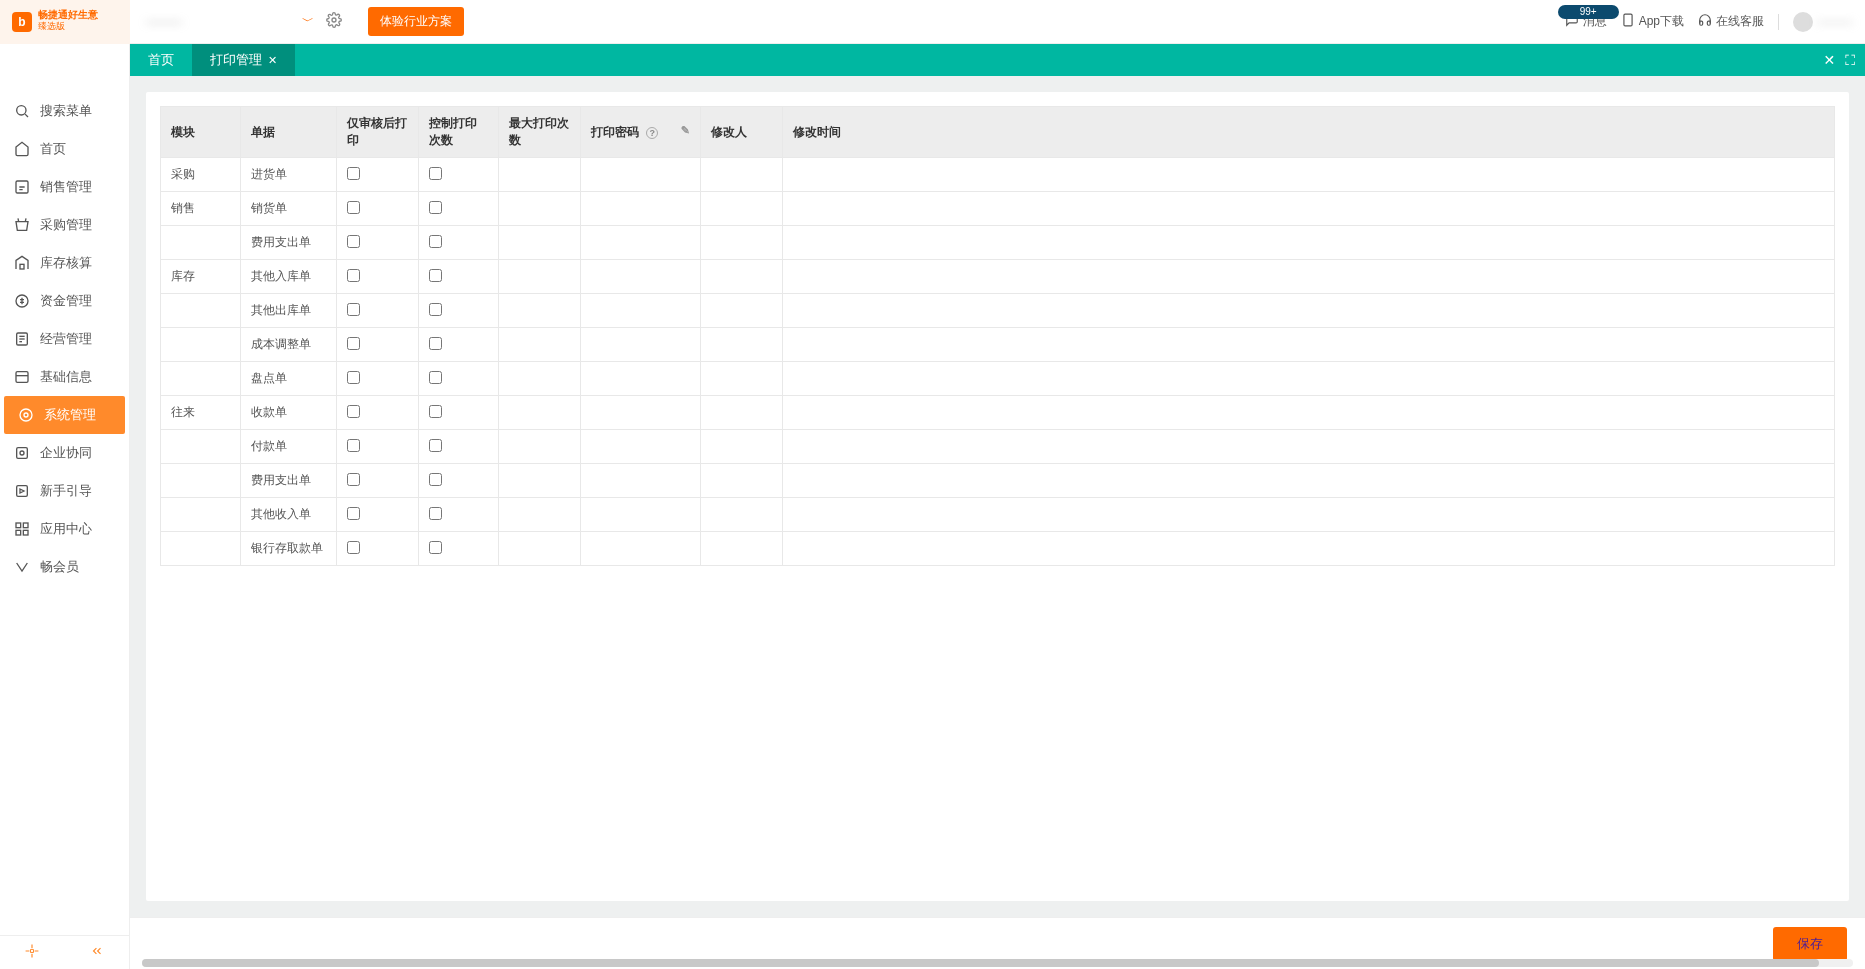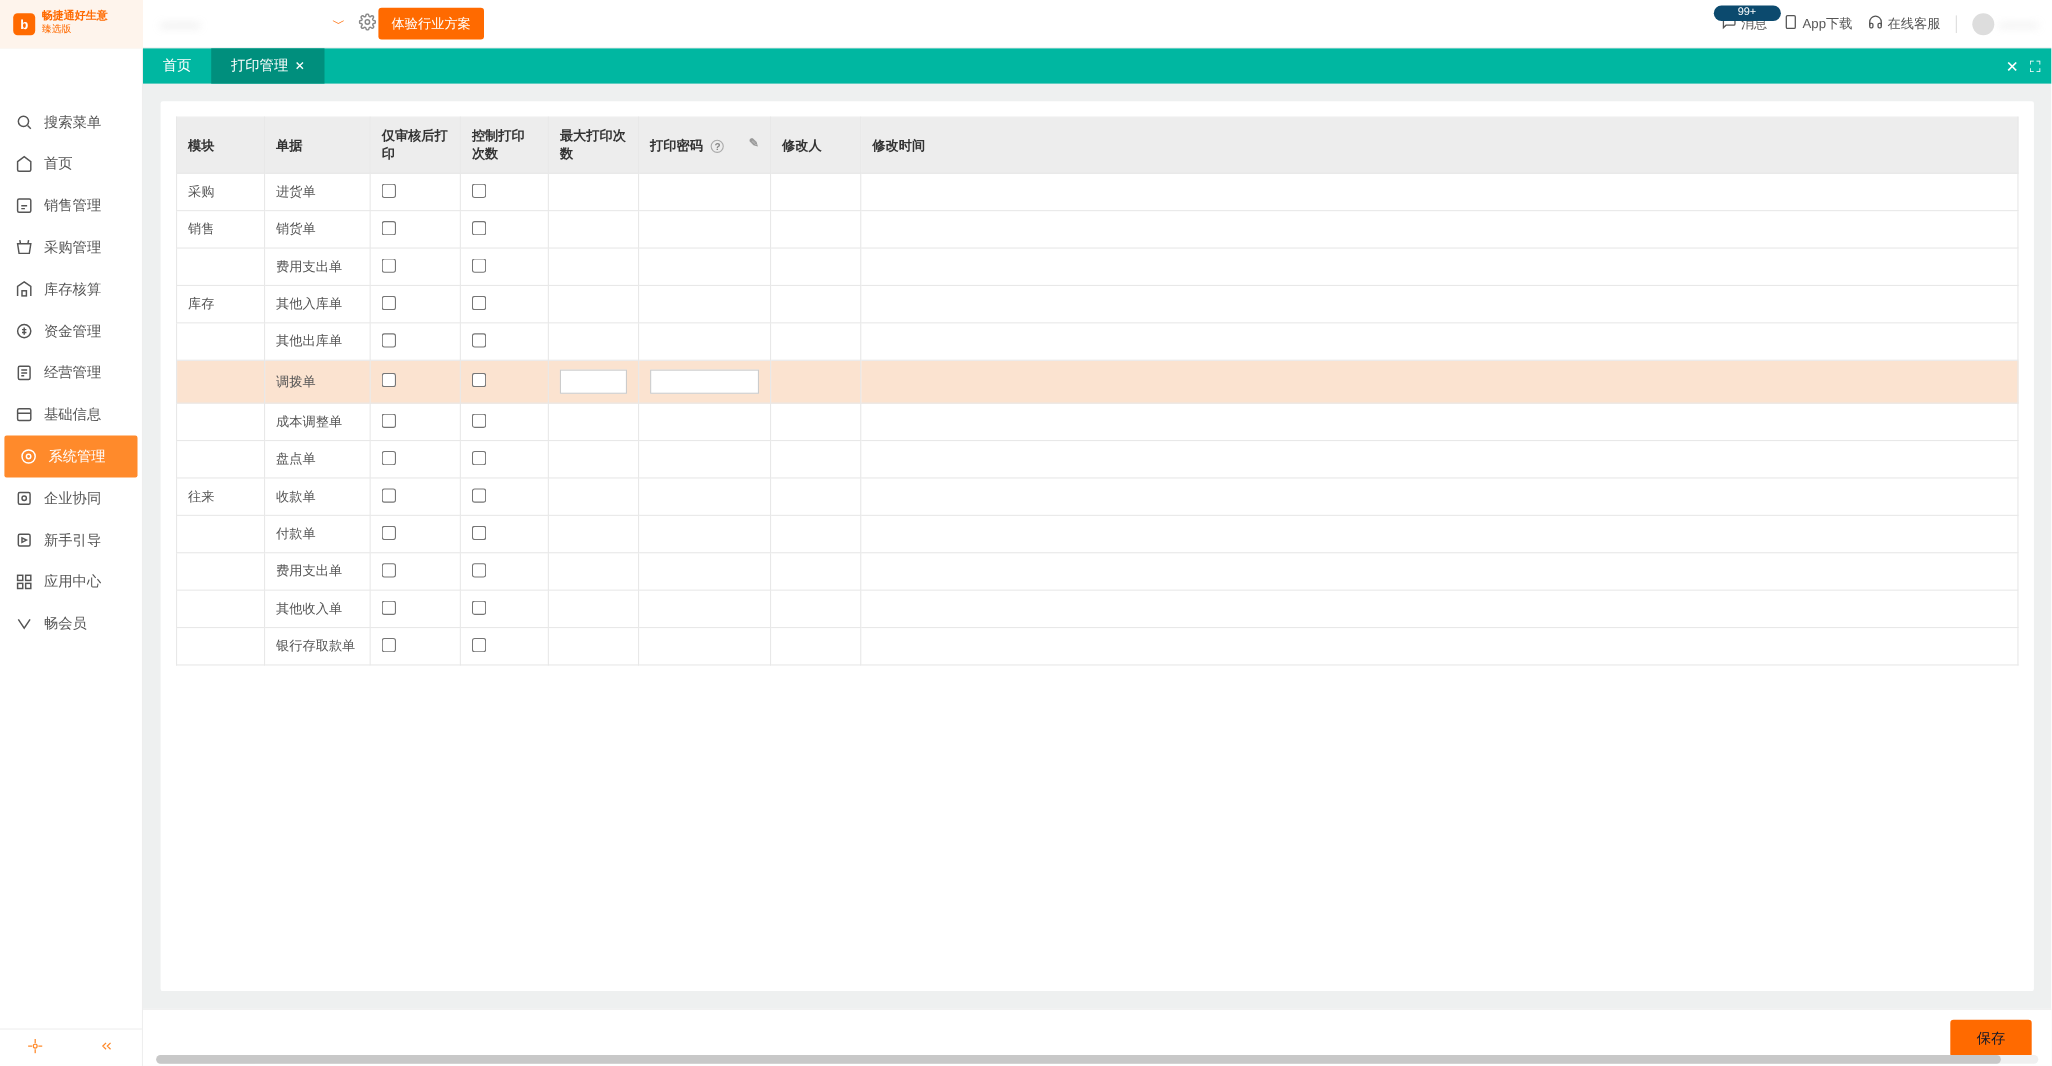--- a/index.html
+++ b/index.html
@@ -8,21 +8,21 @@
 
 
 .header { display: flex; align-items: center; height: 44px; padding: 0 12px; border-bottom: 1px solid #eee; }
 .logo-area { display: flex; align-items: center; width: 130px; background: #fef4ec; height: 44px; margin-left: -12px; padding-left: 12px; }
 .logo-icon { width: 20px; height: 20px; background: #ff6a00; border-radius: 4px; display: inline-flex; align-items: center; justify-content: center; color: #fff; font-weight: bold; margin-right: 6px; }
 .logo-text { color: #ff6a00; font-weight: bold; font-size: 10px; line-height: 1; }
 .logo-sub { color: #ff6a00; font-size: 9px; }
 .tenant { margin-left: 16px; color: #999; filter: blur(4px); }
 .tenant-caret { color: #ff6a00; margin-left: 120px; font-size: 12px; }
 .gear { margin-left: 12px; color: #888; }
-.try-btn { margin-left: 2px; background: #ff6a00; color: #fff; border: none; border-radius: 3px; padding: 6px 12px; font-size: 12px; cursor: pointer; }
+.try-btn { margin-left: 26px; background: #ff6a00; color: #fff; border: none; border-radius: 3px; padding: 6px 12px; font-size: 12px; cursor: pointer; }
 .header-right { margin-left: auto; display: flex; align-items: center; gap: 14px; color: #555; }
 .hr-item { display: flex; align-items: center; gap: 4px; cursor: pointer; position: relative; }
 .badge { position: absolute; top: -8px; right: -12px; background: #0c4a6e; color: #fff; border-radius: 8px; font-size: 10px; padding: 0 22px; line-height: 14px; }
 .avatar { width: 20px; height: 20px; border-radius: 50%; background: #ddd; }
 .user-blur { filter: blur(4px); color: #aaa; }
 .divider-v { width: 1px; height: 16px; background: #ddd; }
 
 
 .body { display: flex; flex: 1; min-height: 0; }
 .sidebar { width: 130px; border-right: 1px solid #eee; display: flex; flex-direction: column; }
@@ -56,21 +56,21 @@
 .col-chk1 { width: 82px; }
 .col-chk2 { width: 80px; }
 .col-max { width: 82px; }
 .col-pwd { width: 120px; }
 .col-op { width: 82px; }
 .col-time { width: auto; }
 .help-icon { display:inline-block; border:1px solid #aaa; border-radius:50%; width:12px; height:12px; line-height:10px; text-align:center; font-size:9px; color:#888; margin-left:4px;}
 .edit-icon { float: right; color: #999; font-size: 11px; }
 
 .footer { height: 52px; background: #fff; border-top: 1px solid #eee; display: flex; align-items: center; justify-content: flex-end; padding: 0 18px; position: relative; }
-.save-btn { background: #ff6a00; color: #0f172a; border: none; border-radius: 3px; padding: 8px 24px; font-size: 13px; cursor: pointer; }
+.save-btn { background: #ff6a00; color: #4c1d95; border: none; border-radius: 3px; padding: 8px 24px; font-size: 13px; cursor: pointer; }
 .hscroll { position: absolute; left: 12px; right: 12px; bottom: 2px; height: 8px; background: #f0f0f0; border-radius: 4px; }
 .hscroll-thumb { position: absolute; left: 0; width: 98%; top: 0; height: 8px; background: #c8c8c8; border-radius: 4px; }
 </style>
 </head>
 <body>
 
 <div class="app">
 
   <div class="header">
     <div class="logo-area">
@@ -354,30 +354,20 @@
                   <tr>
                     <td class="module"></td>
                     <td>其他出库单</td>
                     <td><input type="checkbox" class="chk" style=""></td>
                     <td><input type="checkbox" class="chk" style=""></td>
                     <td></td>
                     <td></td>
                     <td></td>
                     <td></td>
                   </tr>
-                  <tr class="highlight">
-                    <td class="module"></td>
-                    <td>调拨单</td>
-                    <td><input type="checkbox" class="chk" style=""></td>
-                    <td><input type="checkbox" class="chk" style=""></td>
-                    <td><input class="editcell" style=""></td>
-                    <td><input class="editcell" style=""></td>
-                    <td></td>
-                    <td></td>
-                  </tr>
                   <tr>
                     <td class="module"></td>
                     <td>成本调整单</td>
                     <td><input type="checkbox" class="chk" style=""></td>
                     <td><input type="checkbox" class="chk" style=""></td>
                     <td></td>
                     <td></td>
                     <td></td>
                     <td></td>
                   </tr>

